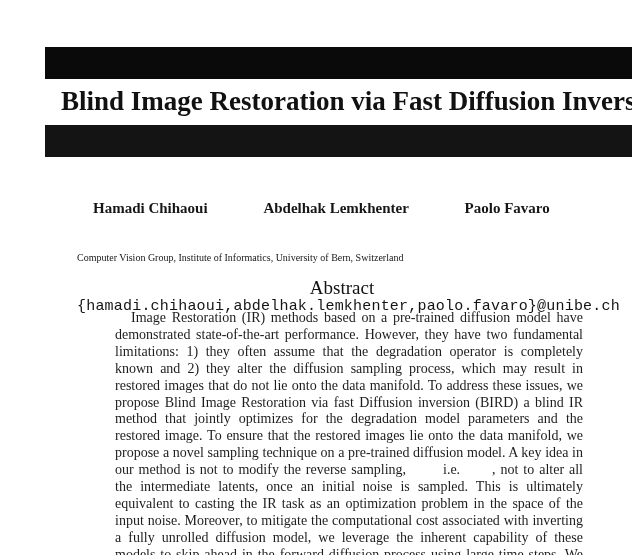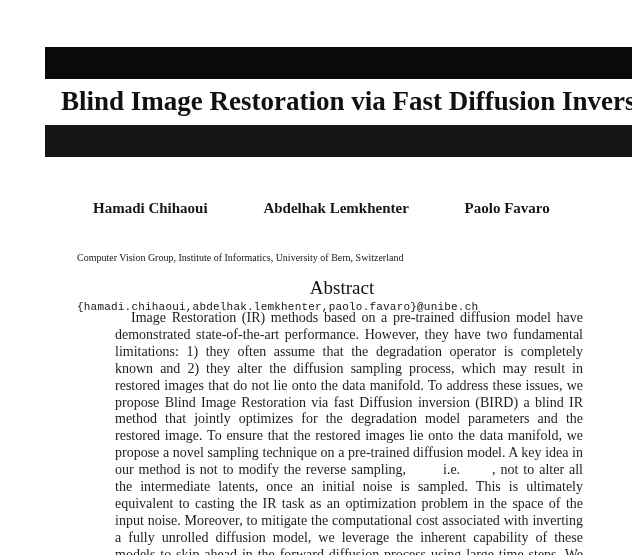--- a/index.html
+++ b/index.html
@@ -54,21 +54,21 @@
   }
   .author-names .author-name + .author-name { margin-left: 20px; }
   .affiliation {
     font-size: 10px;
     line-height: 17px;
     margin-top: 0px;
     white-space: nowrap;
   }
   .email {
     font-family: "Liberation Mono", "DejaVu Sans Mono", monospace;
-    font-size: 11px;
+    font-size: 15px;
     line-height: 16px;
     margin-top: 1px;
     letter-spacing: 0.2px;
     color: #141414;
     white-space: nowrap;
   }
   .abstract-heading {
     position: absolute;
     left: 13px; top: 229px;
     width: 594px;

